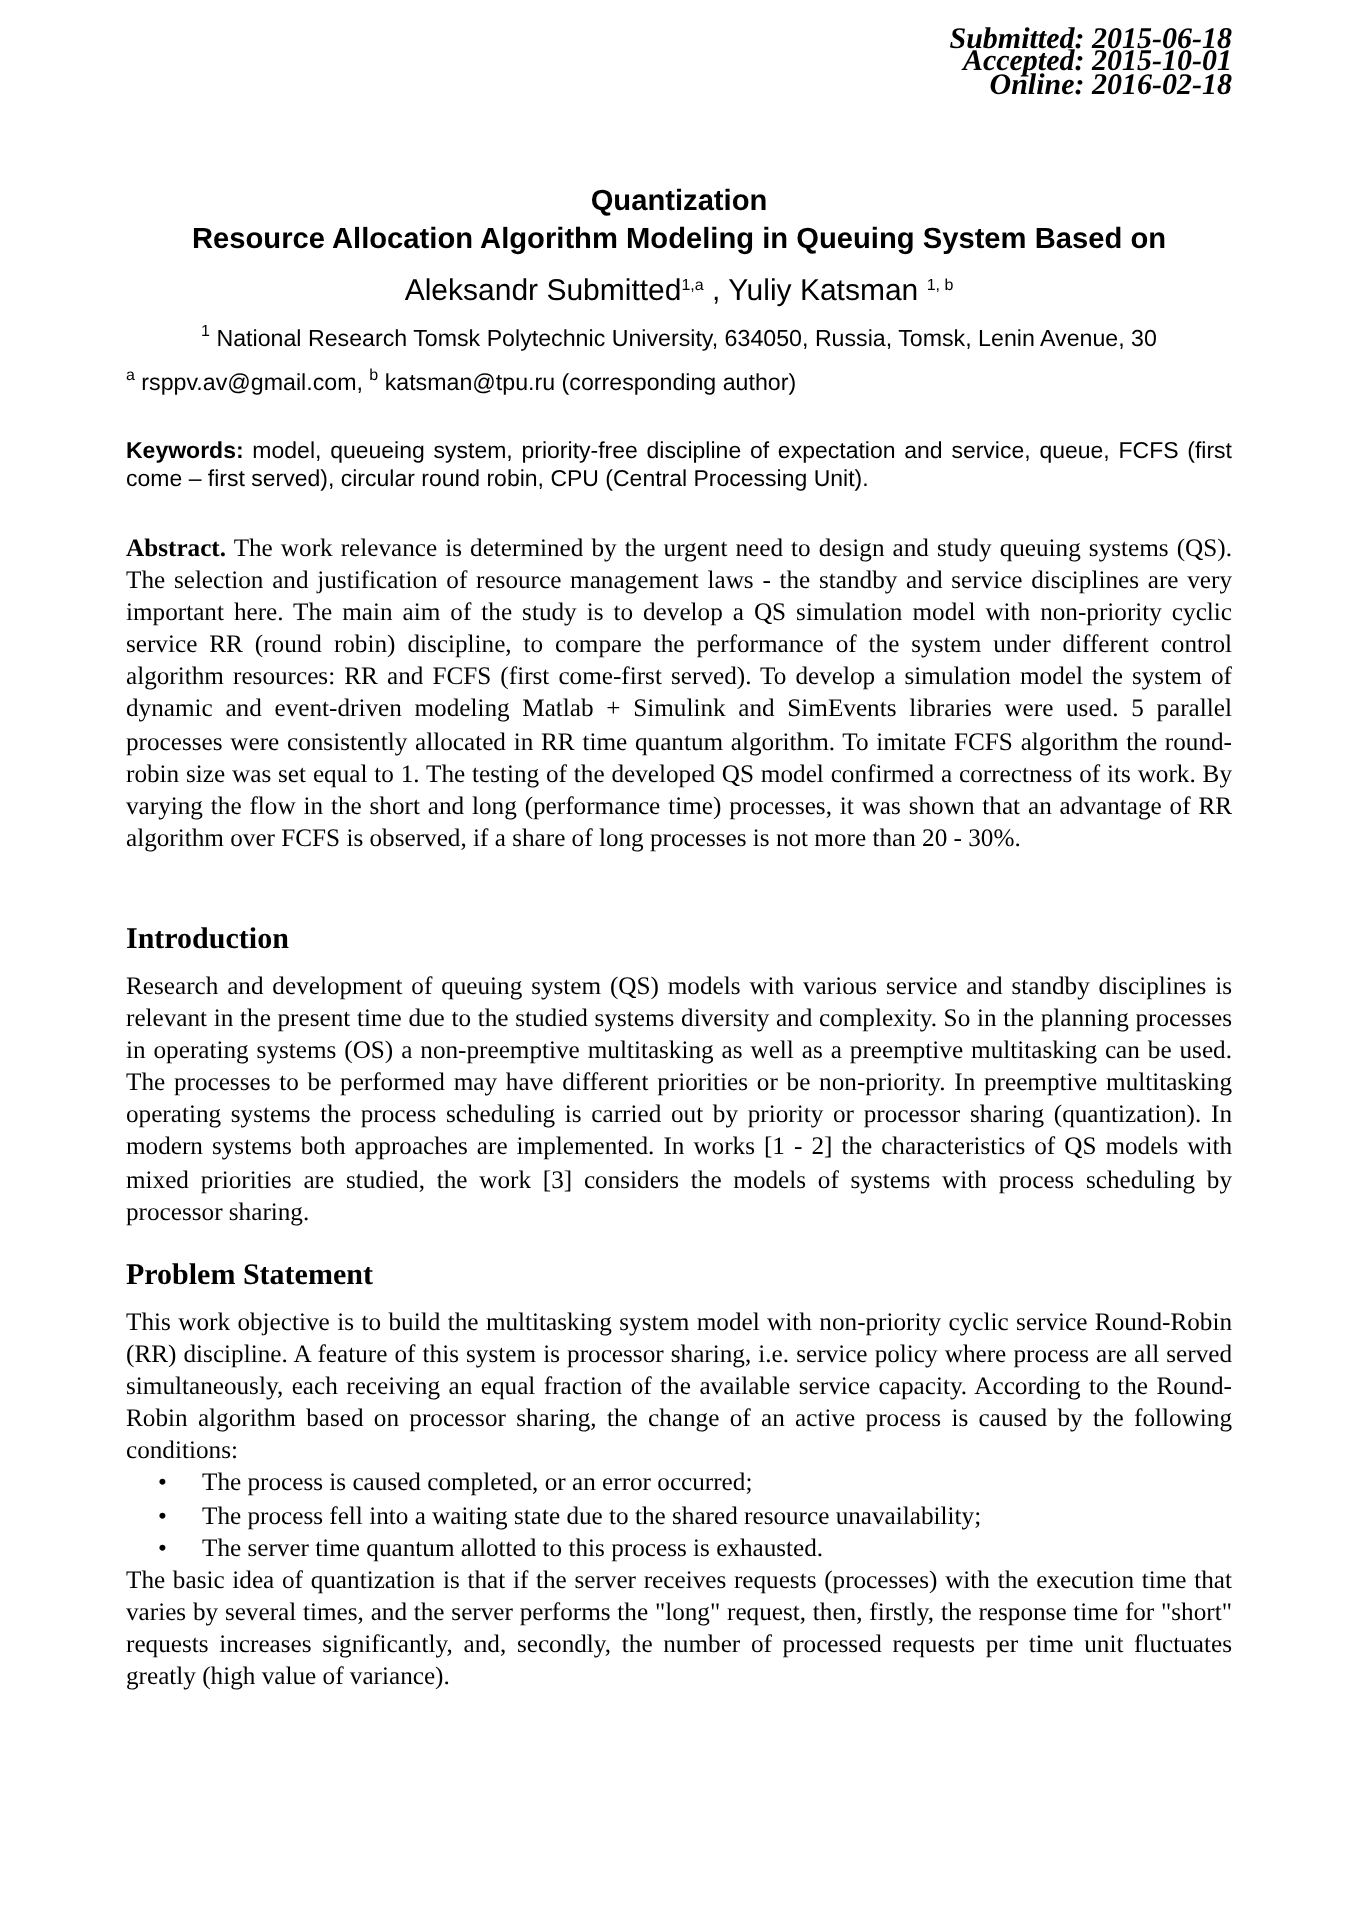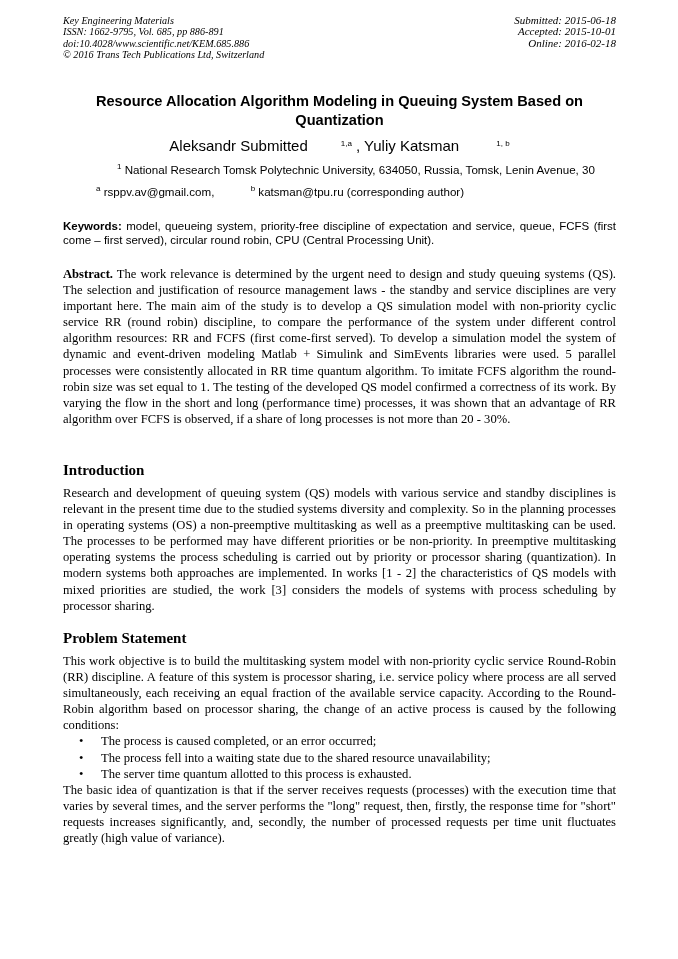--- a/index.html
+++ b/index.html
@@ -1,60 +1,54 @@
 <!DOCTYPE html>
 <html><head>
   <meta charset="utf-8">
   <style>
     html, body { margin: 0; padding: 0; background: #ffffff; }
     body { width: 678px; height: 959px; position: relative; overflow: hidden; color: #000; }
     .page { position: absolute; left: 0; top: 0; width: 678px; height: 959px; }
     .hdr-left { position: absolute; left: 63px; top: 15px; font-family: "Liberation Serif", serif; font-style: italic; font-size: 10.2px; line-height: 11.3px; }
-    .hdr-right { position: absolute; right: 62px; top: 15px; text-align: right; font-family: "Liberation Serif", serif; font-style: italic; font-size: 11px; line-height: 11.3px; }
+    .hdr-right { position: absolute; right: 62px; top: 15px; text-align: right; font-family: "Liberation Serif", serif; font-style: italic; font-size: 15px; line-height: 11.3px; font-weight: bold; }
     .title { position: absolute; left: 63px; width: 553px; top: 92px; text-align: center; font-family: "Liberation Sans", sans-serif; font-weight: bold; font-size: 14.6px; line-height: 18.5px; }
     .authors { position: absolute; left: 63px; width: 553px; top: 136px; text-align: center; font-family: "Liberation Sans", sans-serif; font-size: 15px; line-height: 20px; }
     .affil { position: absolute; left: 63px; width: 553px; top: 162px; text-align: center; font-family: "Liberation Sans", sans-serif; font-size: 11.6px; line-height: 16px; }
     .emails { position: absolute; left: 63px; width: 553px; top: 184px; text-align: left; font-family: "Liberation Sans", sans-serif; font-size: 11.6px; line-height: 16px; }
-    sup { font-size: 8px; vertical-align: 5px; line-height: 0; margin-left: 33px; }
+    sup { font-size: 8px; vertical-align: 5px; line-height: 0; }
     .keywords { position: absolute; left: 63px; width: 553px; top: 219px; font-family: "Liberation Sans", sans-serif; font-size: 11.5px; line-height: 14.2px; text-align: justify; }
     .kw-label { font-weight: bold; margin-top: 20px; }
     .body { position: absolute; left: 63px; width: 553px; font-family: "Liberation Serif", serif; font-size: 12.6px; line-height: 16.1px; text-align: justify; }
     .abstract { top: 266px; }
     .ab-label { font-weight: bold; }
     .heading { position: absolute; left: 63px; font-family: "Liberation Serif", serif; font-weight: bold; font-size: 15px; line-height: 16px; }
     .h-intro { top: 462px; }
     .intro-text { top: 485px; }
     .h-problem { top: 630px; }
     .problem-text { top: 653px; }
     .bullets { list-style: none; margin: 0; padding: 0; }
     .bullets li { position: relative; padding-left: 38px; text-align: left; }
     .bullets li .bullet { position: absolute; left: 16px; top: 0; }
     p { margin: 0; }
   </style>
 </head>
 <body>
 
 <div class="page">
 
-  <div class="hdr-left">
-    <div>Key Engineering Materials</div>
-    <div>ISSN: 1662-9795, Vol. 685, pp 886-891</div>
-    <div>doi:10.4028/www.scientific.net/KEM.685.886</div>
-    <div>© 2016 Trans Tech Publications Ltd, Switzerland</div>
-  </div>
 
   <div class="hdr-right">
     <div>Submitted: 2015-06-18</div>
     <div>Accepted: 2015-10-01</div>
     <div>Online: 2016-02-18</div>
   </div>
 
   <div class="title">
+    <div>Quantization</div>
     <div>Resource Allocation Algorithm Modeling in Queuing System Based on</div>
-    <div>Quantization</div>
   </div>
 
   <div class="authors">
     <span>Aleksandr Submitted</span><sup>1,a</sup><span> , </span><span>Yuliy Katsman</span> <sup>1, b</sup>
   </div>
 
   <div class="affil">
     <sup>1</sup><span> National Research Tomsk Polytechnic University, 634050, Russia, Tomsk, Lenin Avenue, 30</span>
   </div>
 

